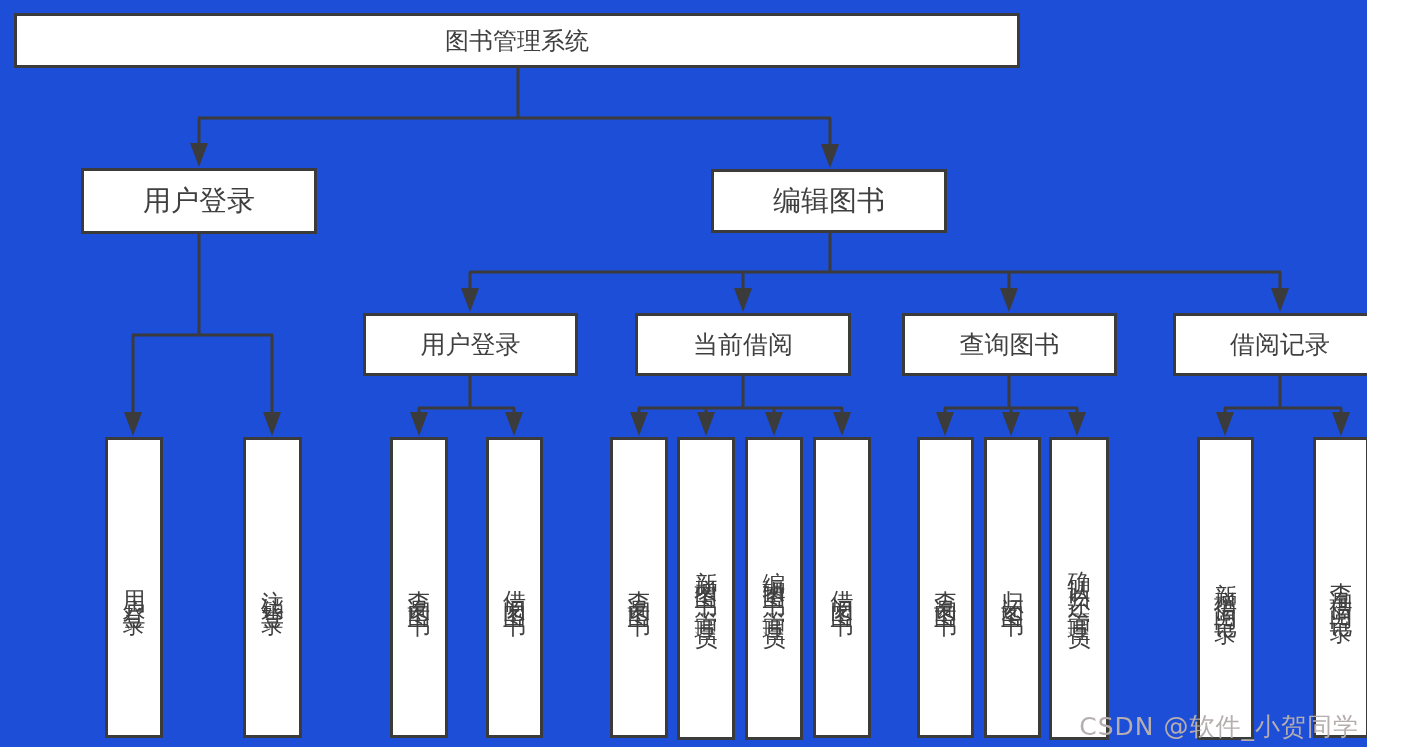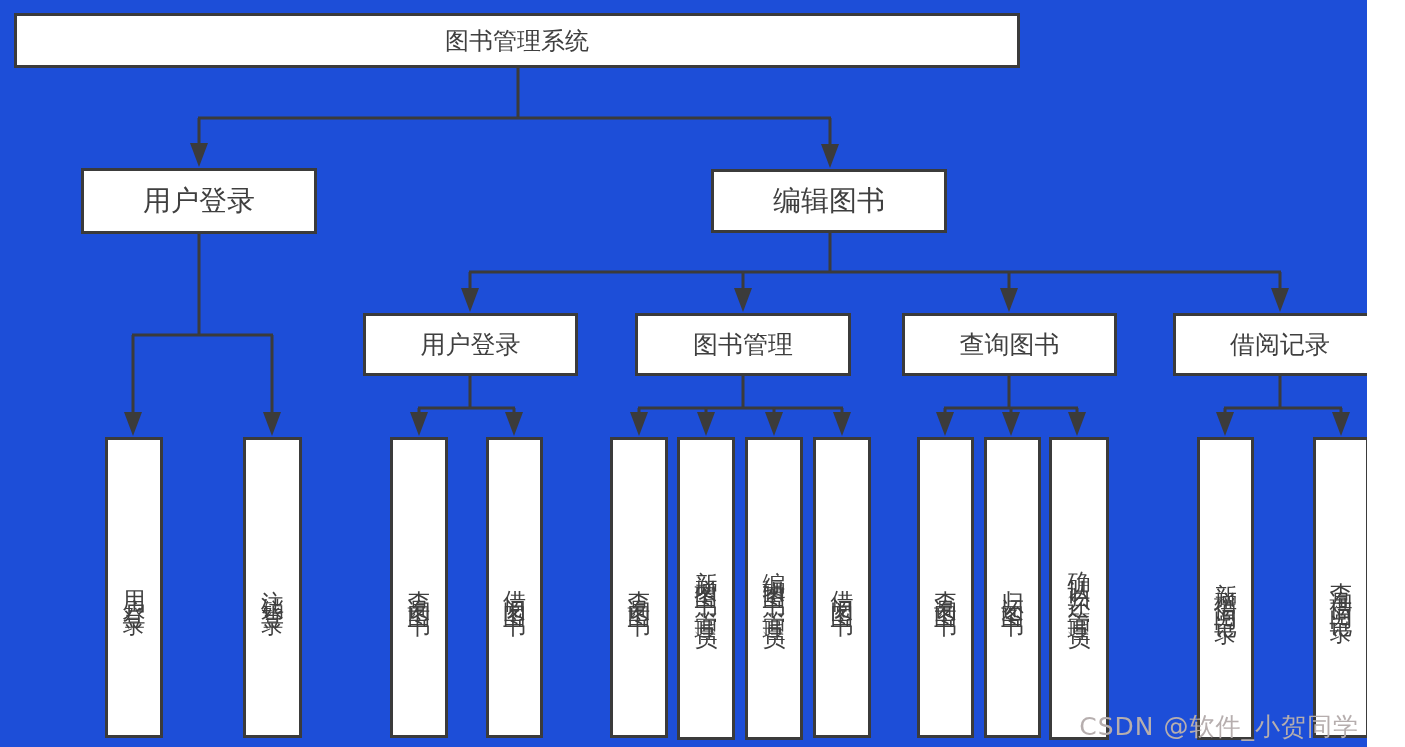--- a/index.html
+++ b/index.html
@@ -109,21 +109,21 @@
     <span class="label">用户登录</span>
   </div>
   <div class="box lvl2" style="left:711px;top:169px;width:236px;height:64px;">
     <span class="label">编辑图书</span>
   </div>
 
   <div class="box lvl3" style="left:363px;top:313px;width:215px;height:63px;">
     <span class="label">用户登录</span>
   </div>
   <div class="box lvl3" style="left:635px;top:313px;width:216px;height:63px;">
-    <span class="label">图书管理</span>
+    <span class="label">当前借阅</span>
   </div>
   <div class="box lvl3" style="left:902px;top:313px;width:215px;height:63px;">
     <span class="label">查询图书</span>
   </div>
   <div class="box lvl3" style="left:1173px;top:313px;width:214px;height:63px;">
     <span class="label">借阅记录</span>
   </div>
 
   <div class="box leaf" style="left:105px;top:437px;width:58px;height:301px;">
     <span class="label">用户登录</span>

